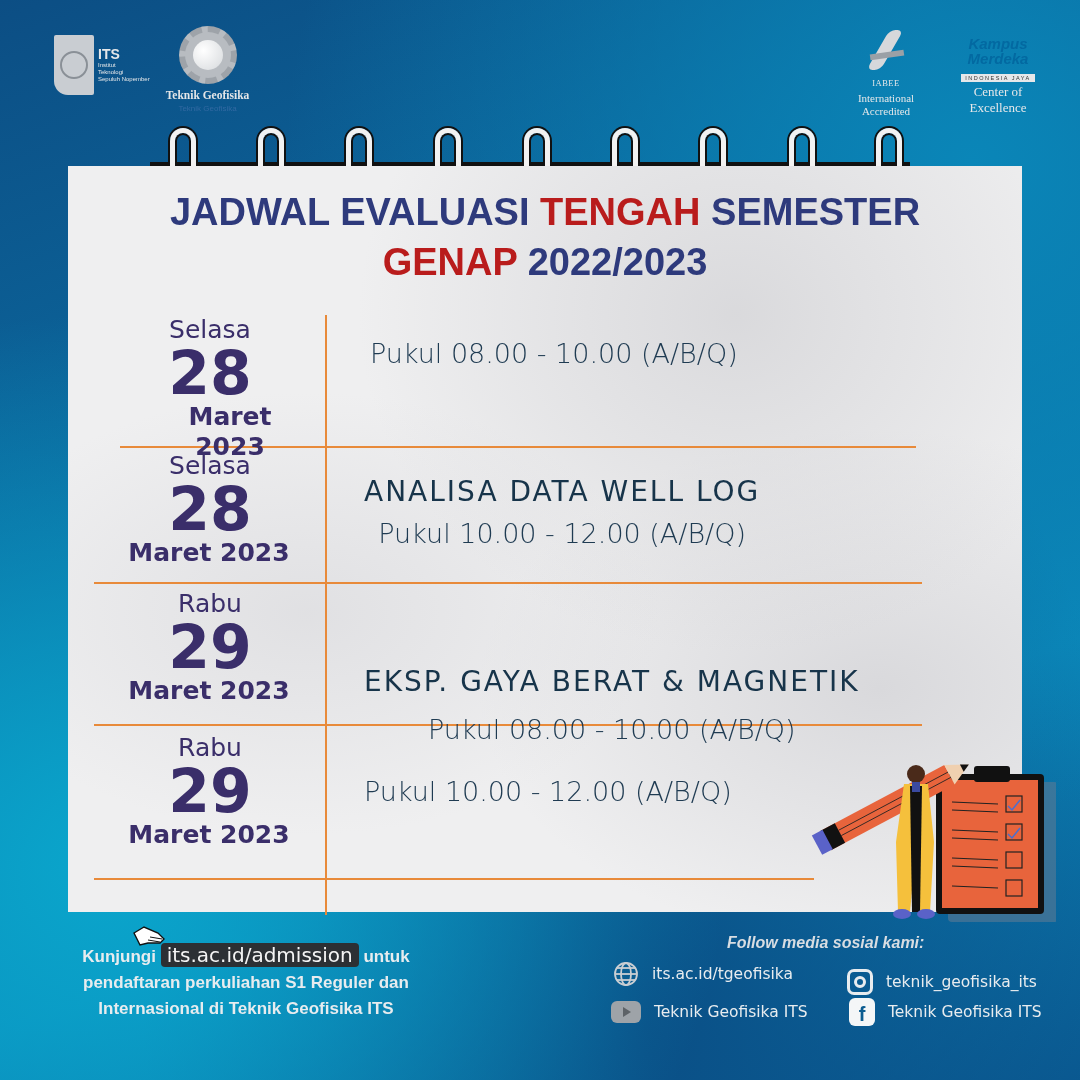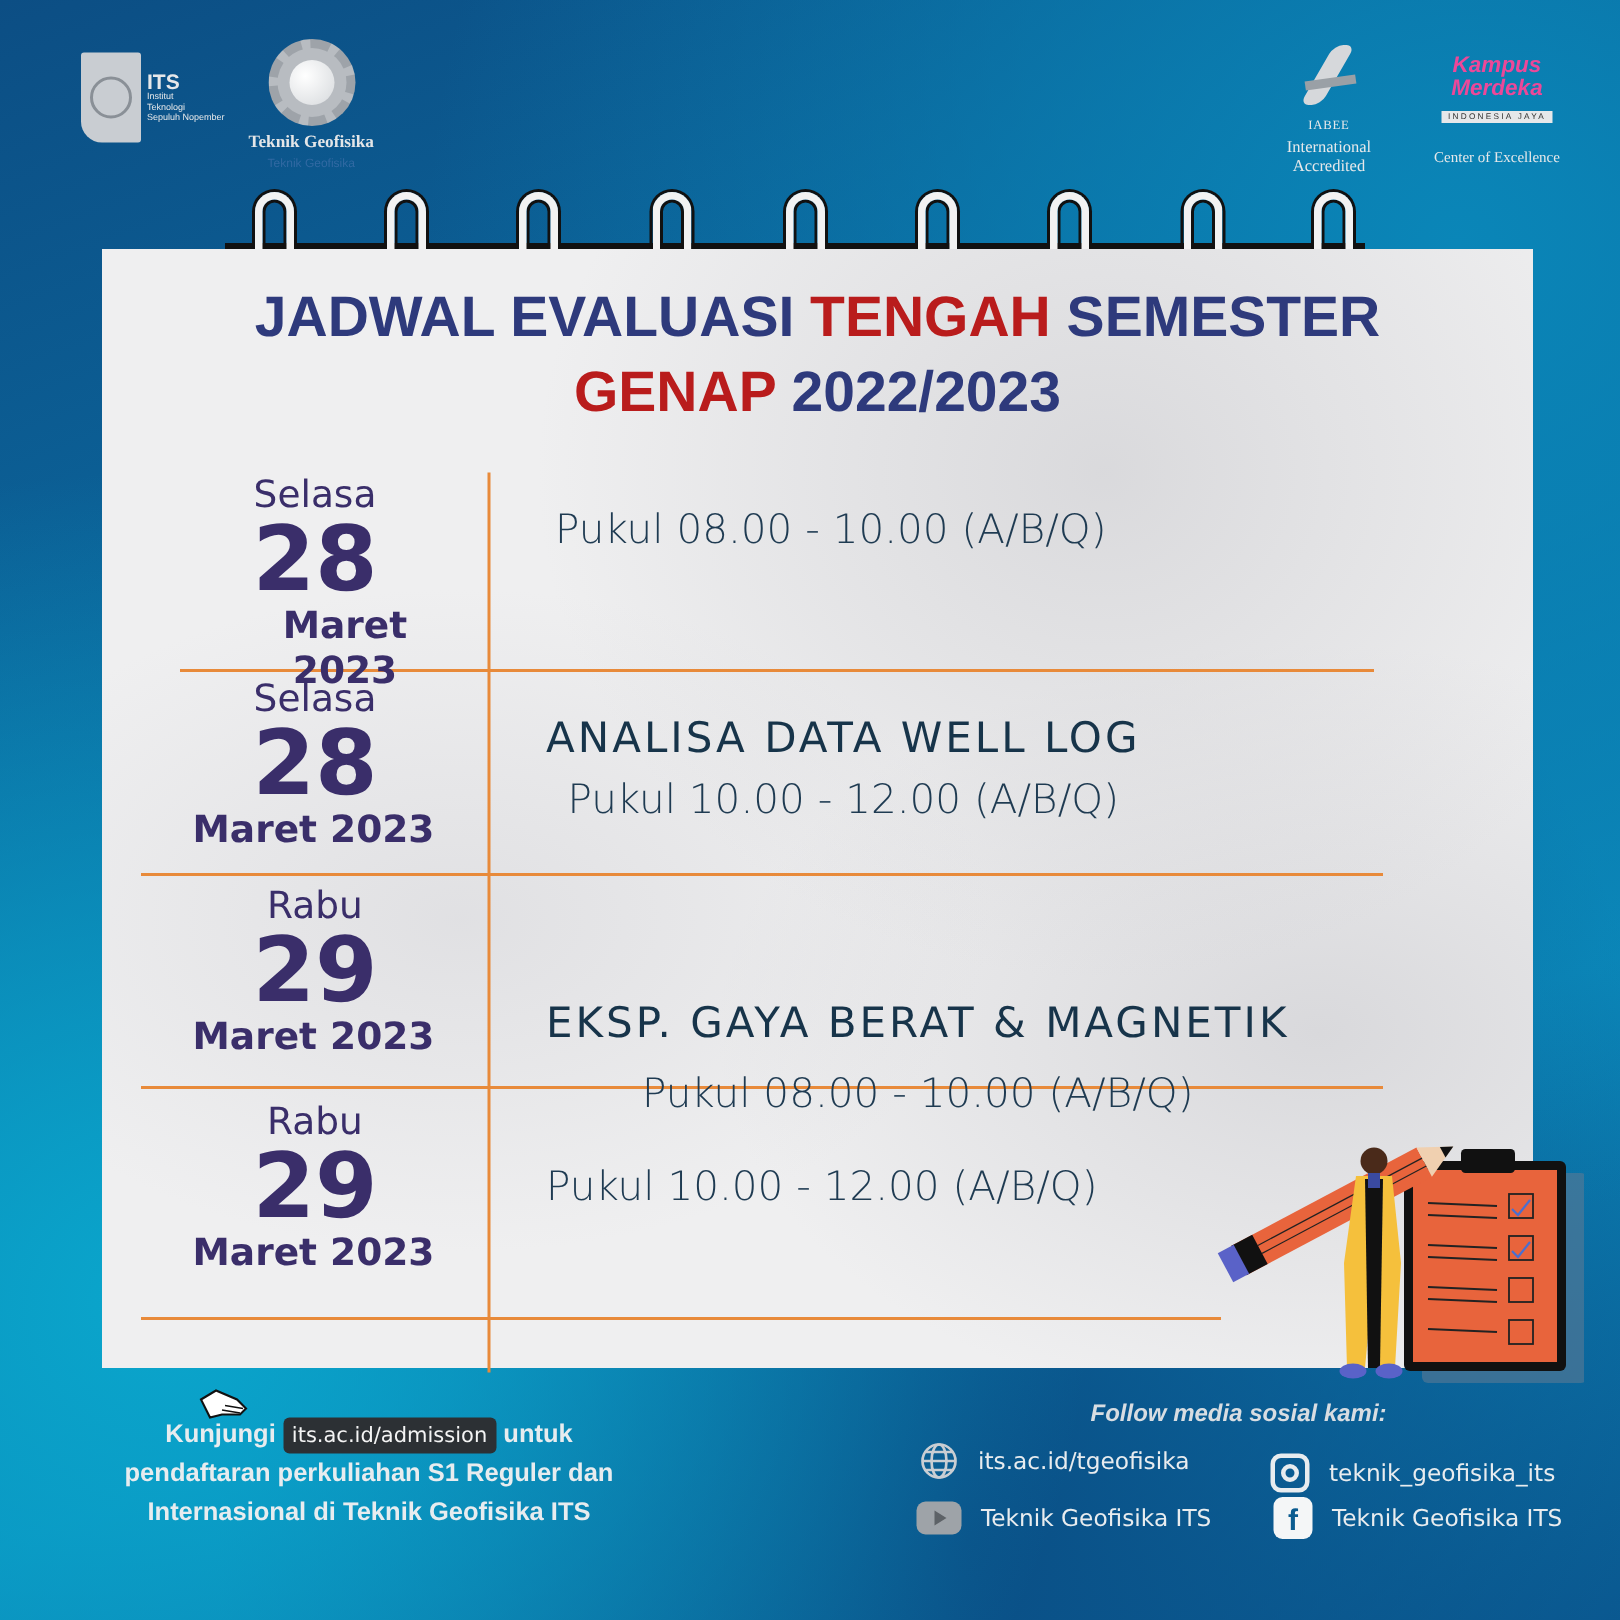--- a/index.html
+++ b/index.html
@@ -29,23 +29,23 @@
     .geo-ghost { font-size: 8px; color: rgba(80,120,180,0.55); margin-top: 3px; }
 
     .iabee { left: 846px; top: 28px; width: 80px; text-align:center; }
     .iabee-mark { width: 44px; height: 50px; margin: 0 auto; position: relative; }
     .iabee-mark .s1 { position:absolute; left:14px; top:2px; width:14px; height:40px; background:#d6d8db; transform: skewX(-30deg); border-radius: 6px; }
     .iabee-mark .s2 { position:absolute; left:6px; top:24px; width:34px; height:6px; background:#9aa0a6; transform: rotate(-8deg); }
     .iabee-name { font-family:"Liberation Serif", serif; font-size:8.5px; color:#e6e8ea; letter-spacing: 0.5px; }
     .iabee-cap { font-family:"Liberation Serif", serif; font-size:11px; color:#e6e8ea; line-height: 13px; margin-top: 4px; }
 
     .kampus { left: 946px; top: 36px; width: 104px; text-align:center; }
-    .kampus-word { font-size: 15px; line-height: 15px; color: #ec4899; font-weight: bold; font-style: italic; }
+    .kampus-word { font-size: 15px; line-height: 15px; color: #0369a1; font-weight: bold; font-style: italic; }
     .kampus-tag { display:inline-block; margin-top: 2px; background:#e6e8ea; color:#333; font-size:5.5px; letter-spacing: 1.5px; padding: 1px 4px; }
-    .kampus-cap { font-family:"Liberation Serif", serif; font-size:10px; color:#e6e8ea; margin-top: 16px; }
+    .kampus-cap { font-family:"Liberation Serif", serif; font-size:13px; color:#e6e8ea; }
 
     
     .ring-bar { left: 150px; top: 162px; width: 760px; height: 4px; background: #111; }
     .spiral { top: 128px; width: 26px; height: 44px; border: 5px solid #f2f2f2; border-bottom: none; border-radius: 13px 13px 0 0; box-shadow: 0 0 0 2px #111, inset 0 0 0 2px #111; }
 
     
     .paper {
       left: 68px; top: 166px; width: 954px; height: 746px;
       background:
         radial-gradient(ellipse at 70% 20%, rgba(200,200,204,0.55) 0%, rgba(200,200,204,0) 40%),
@@ -69,21 +69,21 @@
 
     .course { color: #17344a; }
     .course .name { font-family: "DejaVu Sans", sans-serif; font-size: 28px; letter-spacing: 2px; line-height: 36px; font-weight: normal; }
     .course .time { font-family: "DejaVu Sans", sans-serif; font-size: 27px; line-height: 40px; font-weight: 300; margin-top: 4px; color: #1f3b52; text-align: center; }
 
     
     .illus { left: 806px; top: 752px; width: 250px; height: 170px; }
 
     
     .promo { left: 46px; top: 943px; width: 400px; text-align: center; color: #e7ecef; font-weight: bold; font-size: 17px; line-height: 26px; }
-    .promo .link { display: inline-block; background: #2c3034; color: #f4f4f4; border-radius: 4px; padding: 0 6px; font-family: "DejaVu Sans", sans-serif; font-weight: normal; font-size: 14px; line-height: 24px; }
+    .promo .link { display: inline-block; background: #2c3034; color: #f4f4f4; border-radius: 4px; padding: 0 6px; font-family: "DejaVu Sans", sans-serif; font-weight: normal; font-size: 20px; line-height: 24px; }
     .hand { left: 132px; top: 925px; width: 34px; height: 22px; }
 
     
     .follow { left: 727px; top: 934px; font-size: 16px; font-style: italic; font-weight: bold; color: #d8dde2; }
     .soc { display: flex; align-items: center; gap: 12px; color: #e8ecef; font-size: 15.5px; font-family: "DejaVu Sans", sans-serif; }
     .soc .ic { width: 28px; height: 28px; display: flex; align-items: center; justify-content: center; }
     .yt { width: 30px; height: 22px; background: #9ea3a8; border-radius: 6px; display:flex; align-items:center; justify-content:center; }
     .yt::after { content:""; border-left: 8px solid #5d6267; border-top: 5px solid transparent; border-bottom: 5px solid transparent; margin-left: 2px; }
     .ig { width: 26px; height: 26px; border: 3px solid #e8ecef; border-radius: 7px; position: relative; }
     .ig::after { content:""; position:absolute; left:4px; top:4px; width:12px; height:12px; border: 3px solid #e8ecef; border-radius: 50%; box-sizing: border-box; }

